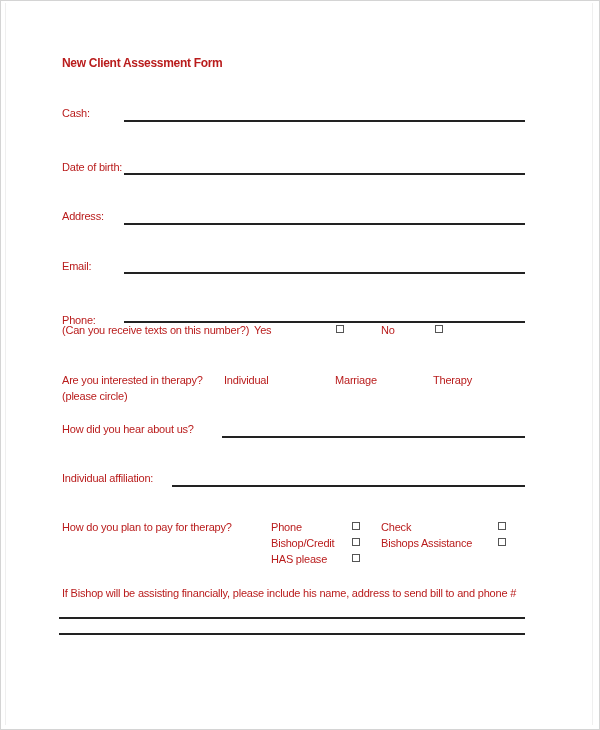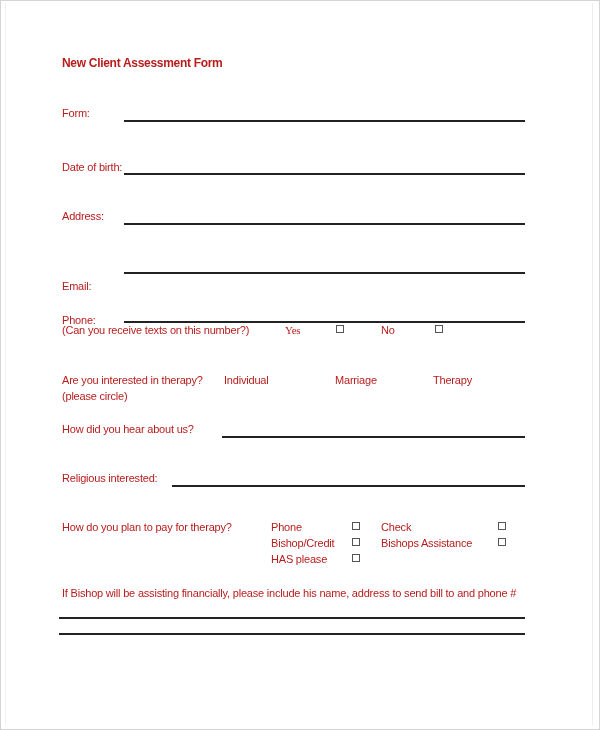--- a/index.html
+++ b/index.html
@@ -23,50 +23,50 @@
     }
   </style>
 </head>
 <body>
 
 <div class="page-frame"></div>
 <div class="inner-frame"></div>
 
 <div class="t title" style="left:62px; top:57px;">New Client Assessment Form</div>
 
-<div class="t" style="left:62px; top:107px;">Form:</div>
+<div class="t" style="left:62px; top:107px;">Cash:</div>
 <div class="rule" style="left:124px; top:120px; width:401px;"></div>
 
 <div class="t" style="left:62px; top:161px;">Date of birth:</div>
 <div class="rule" style="left:124px; top:173px; width:401px;"></div>
 
 <div class="t" style="left:62px; top:210px;">Address:</div>
 <div class="rule" style="left:124px; top:223px; width:401px;"></div>
 
-<div class="t" style="left:62px; top:260px;margin-top:20px;">Email:</div>
+<div class="t" style="left:62px; top:260px;">Email:</div>
 <div class="rule" style="left:124px; top:272px; width:401px;"></div>
 
 <div class="t" style="left:62px; top:314px;">Phone:</div>
 <div class="rule" style="left:124px; top:321px; width:401px;"></div>
 <div class="t" style="left:62px; top:324px;">(Can you receive texts on this number?)</div>
-<div class="t" style="left:285px; top:324px;font-family:Liberation Serif, serif;">Yes</div>
+<div class="t" style="left:254px; top:324px;">Yes</div>
 <div class="box" style="left:336px; top:325px;"></div>
 <div class="t" style="left:381px; top:324px;">No</div>
 <div class="box" style="left:435px; top:325px;"></div>
 
 <div class="t" style="left:62px; top:374px;">Are you interested in therapy?</div>
 <div class="t" style="left:224px; top:374px;">Individual</div>
 <div class="t" style="left:335px; top:374px;">Marriage</div>
 <div class="t" style="left:433px; top:374px;">Therapy</div>
 <div class="t" style="left:62px; top:390px;">(please circle)</div>
 
 <div class="t" style="left:62px; top:423px;">How did you hear about us?</div>
 <div class="rule" style="left:222px; top:436px; width:303px;"></div>
 
-<div class="t" style="left:62px; top:472px;">Religious interested:</div>
+<div class="t" style="left:62px; top:472px;">Individual affiliation:</div>
 <div class="rule" style="left:172px; top:485px; width:353px;"></div>
 
 <div class="t" style="left:62px; top:521px;">How do you plan to pay for therapy?</div>
 
 <div class="t" style="left:271px; top:521px;">Phone</div>
 <div class="box" style="left:352px; top:522px;"></div>
 <div class="t" style="left:271px; top:537px;">Bishop/Credit</div>
 <div class="box" style="left:352px; top:538px;"></div>
 <div class="t" style="left:271px; top:553px;">HAS please</div>
 <div class="box" style="left:352px; top:554px;"></div>

